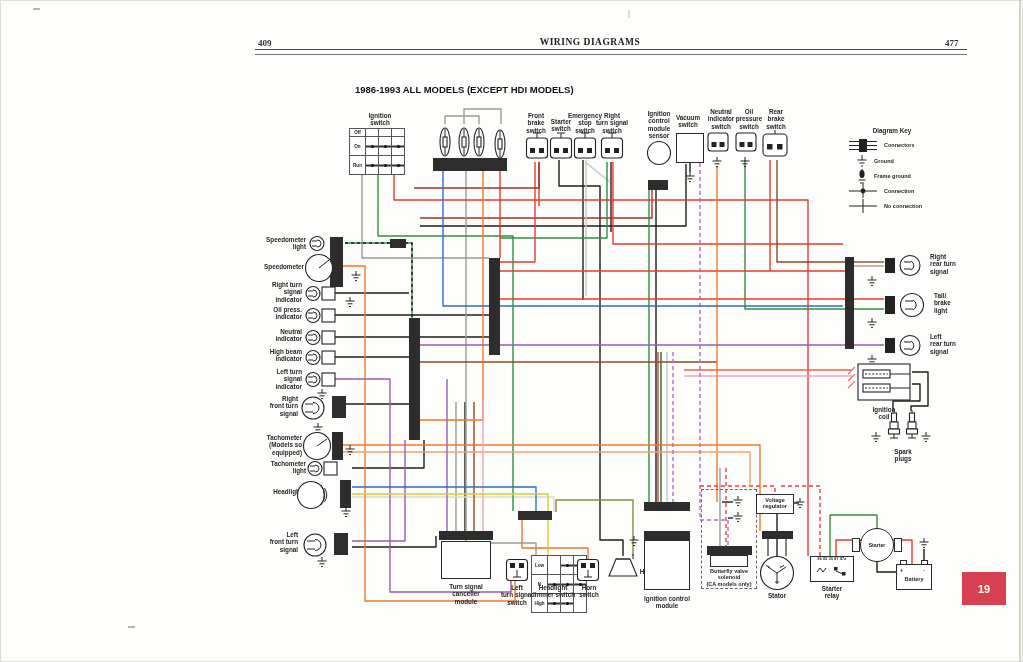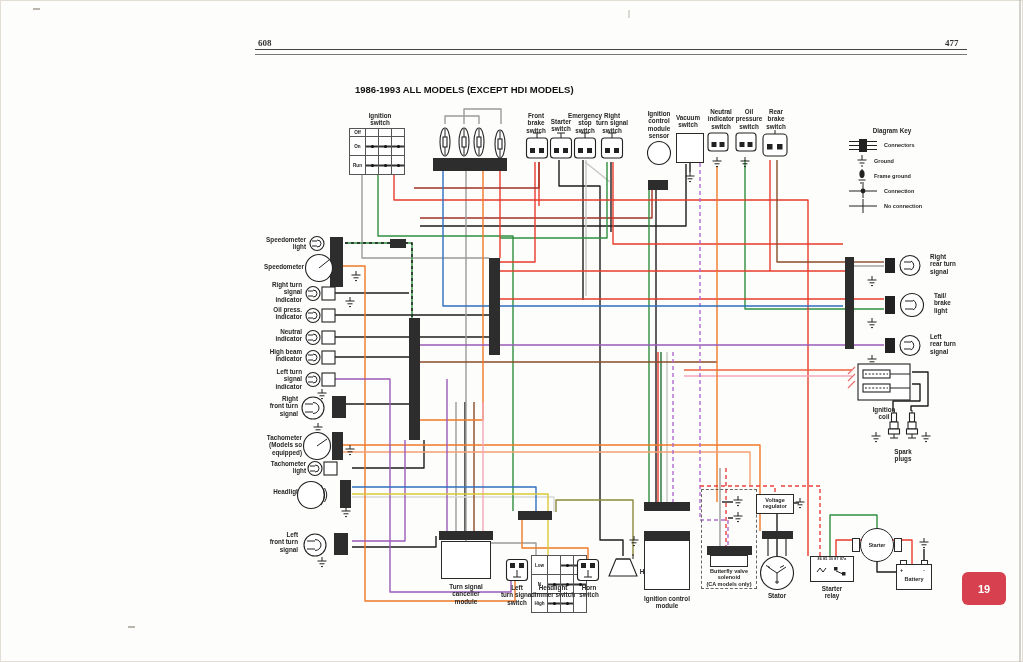--- a/index.html
+++ b/index.html
@@ -29,33 +29,34 @@
   
   .mtab{position:absolute;border-collapse:collapse;background:#fff;}
   .mtab td{border:.8px solid #555;padding:0;text-align:center;vertical-align:middle;}
   .mtab td.lab{font:bold 4.6px "Liberation Sans",sans-serif;color:#222;width:15px;height:7px;}
   .mtab td.c{width:12px;height:7px;}
   .mtab td.wl{background:linear-gradient(to bottom,transparent 44%,#333 44%,#333 58%,transparent 58%);}
   .dot{display:inline-block;width:3px;height:3px;background:#111;border-radius:50%;vertical-align:middle;}
   
   #tab19{position:absolute;left:962px;top:572px;width:44px;height:33px;background:#d6404f;
          color:#fff;font:bold 11px "Liberation Sans",sans-serif;display:flex;
-         align-items:center;justify-content:center;border-radius:6px;}
+         align-items:center;justify-content:center;}
   
   .circ{position:absolute;border:1.3px solid #222;border-radius:50%;background:#fff;box-sizing:border-box;
         display:flex;align-items:center;justify-content:center;}
   .circ span{font:bold 5.2px "Liberation Sans",sans-serif;color:#222;}
   .scanmark{position:absolute;background:#b9b5ad;}
 </style>
 </head>
 <body>
 
 <div id="page">
 
-  <div class="pgnum" style="left:258px;">608</div>
+  <div class="pgnum" style="left:258px;">409</div>
+  <div id="hdr-title">WIRING DIAGRAMS</div>
   <div class="pgnum" style="left:945px;">477</div>
   <div id="hdr-rule"></div>
   <div id="diag-title">1986-1993 ALL MODELS (EXCEPT HDI MODELS)</div>
 
   <svg class="abs" style="left:0;top:0;" width="1023" height="662" viewBox="0 0 1023 662">
     <g fill="none" stroke-linejoin="round" stroke-linecap="butt" stroke-width="1.4">
 
       <g stroke="#1c1c1c">
         <polyline points="335,293 409,293"></polyline>
           <polyline points="335,315 489,315"></polyline>

